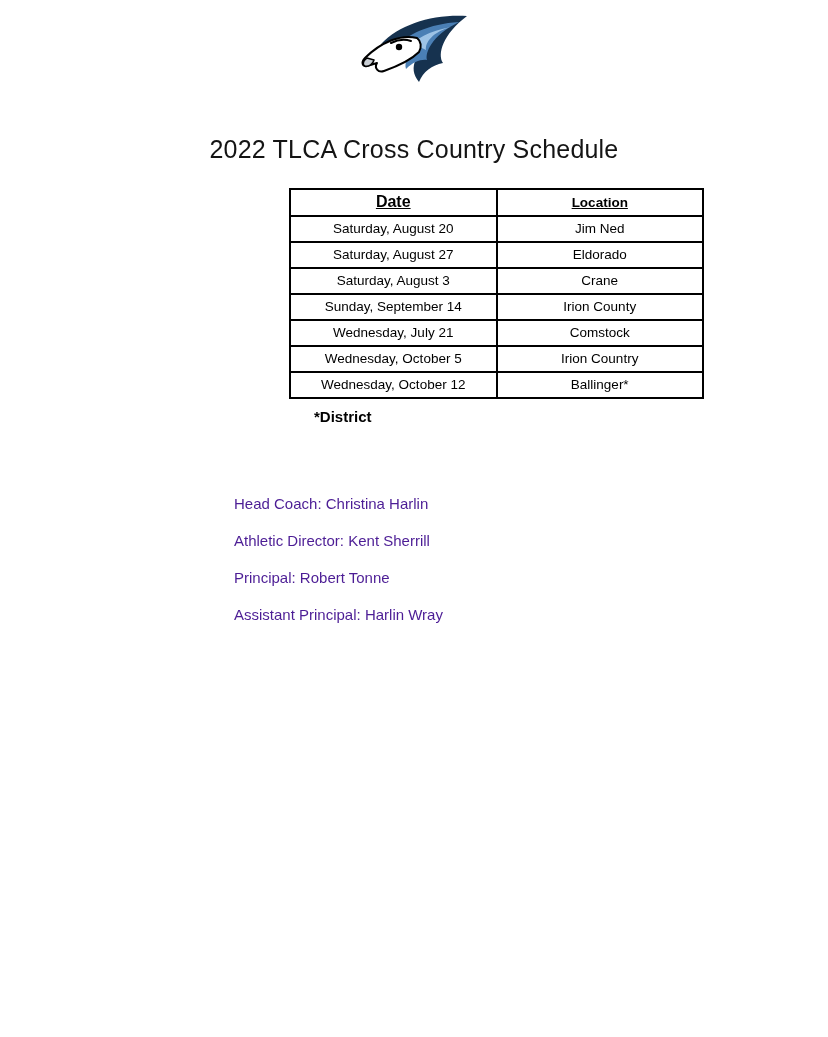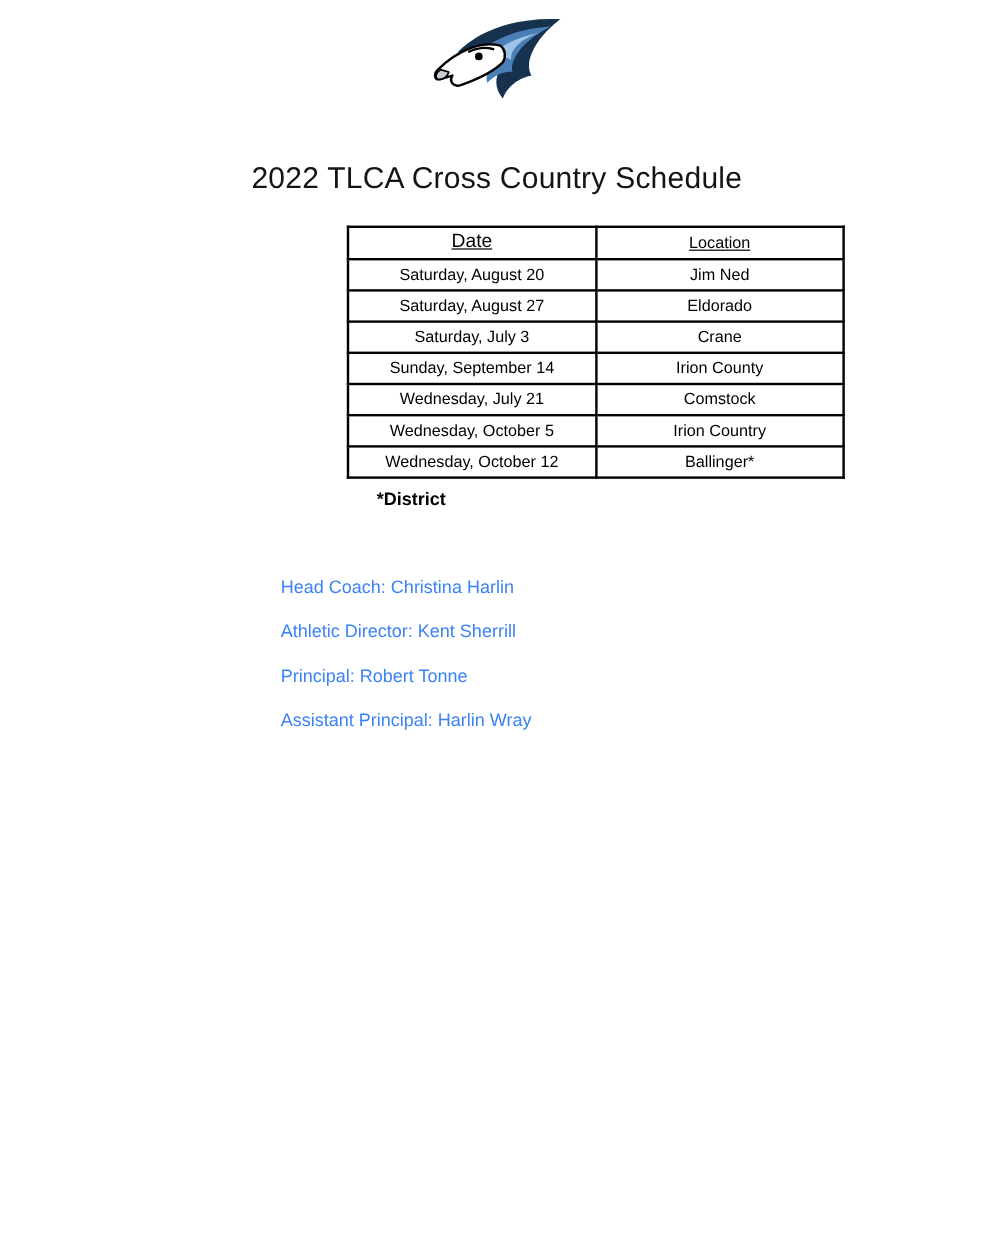--- a/index.html
+++ b/index.html
@@ -53,21 +53,21 @@
   .schedule-table td {
     border: 2px solid #000000;
     text-align: center;
     vertical-align: middle;
     padding: 3px 2px 4px 2px;
     font-size: 13.5px;
     height: 26px;
     font-family: "Liberation Sans", sans-serif;
   }
   .schedule-table th {
-    font-weight: normal;
+    font-weight: bold;
     text-decoration: underline;
     height: 27px;
     margin-left: 28px;
   }
   .schedule-table th.date-header {
     font-size: 16px;
   }
   .schedule-table th.location-header {
     font-size: 13.5px;
   }
@@ -79,24 +79,24 @@
     font-size: 15px;
     font-weight: bold;
   }
 
   .staff-list {
     position: absolute;
     top: 482px;
     left: 150px;
   }
   .staff-line {
-    margin: 0 0 21px 0;
+    margin: 14px 0 21px 0;
     font-size: 15px;
     line-height: 16px;
-    color: #3b82f6;
+    color: #4c1d95;
   }
 </style>
 </head>
 <body>
 
 <div class="page">
 
   <div class="logo-wrap">
     <svg viewBox="0 0 118 80" xmlns="http://www.w3.org/2000/svg">
 
@@ -128,21 +128,21 @@
     <tbody>
         <tr>
           <td>Saturday, August 20</td>
           <td>Jim Ned</td>
         </tr>
         <tr>
           <td>Saturday, August 27</td>
           <td>Eldorado</td>
         </tr>
         <tr>
-          <td>Saturday, July 3</td>
+          <td>Saturday, August 3</td>
           <td>Crane</td>
         </tr>
         <tr>
           <td>Sunday, September 14</td>
           <td>Irion County</td>
         </tr>
         <tr>
           <td>Wednesday, July 21</td>
           <td>Comstock</td>
         </tr>

